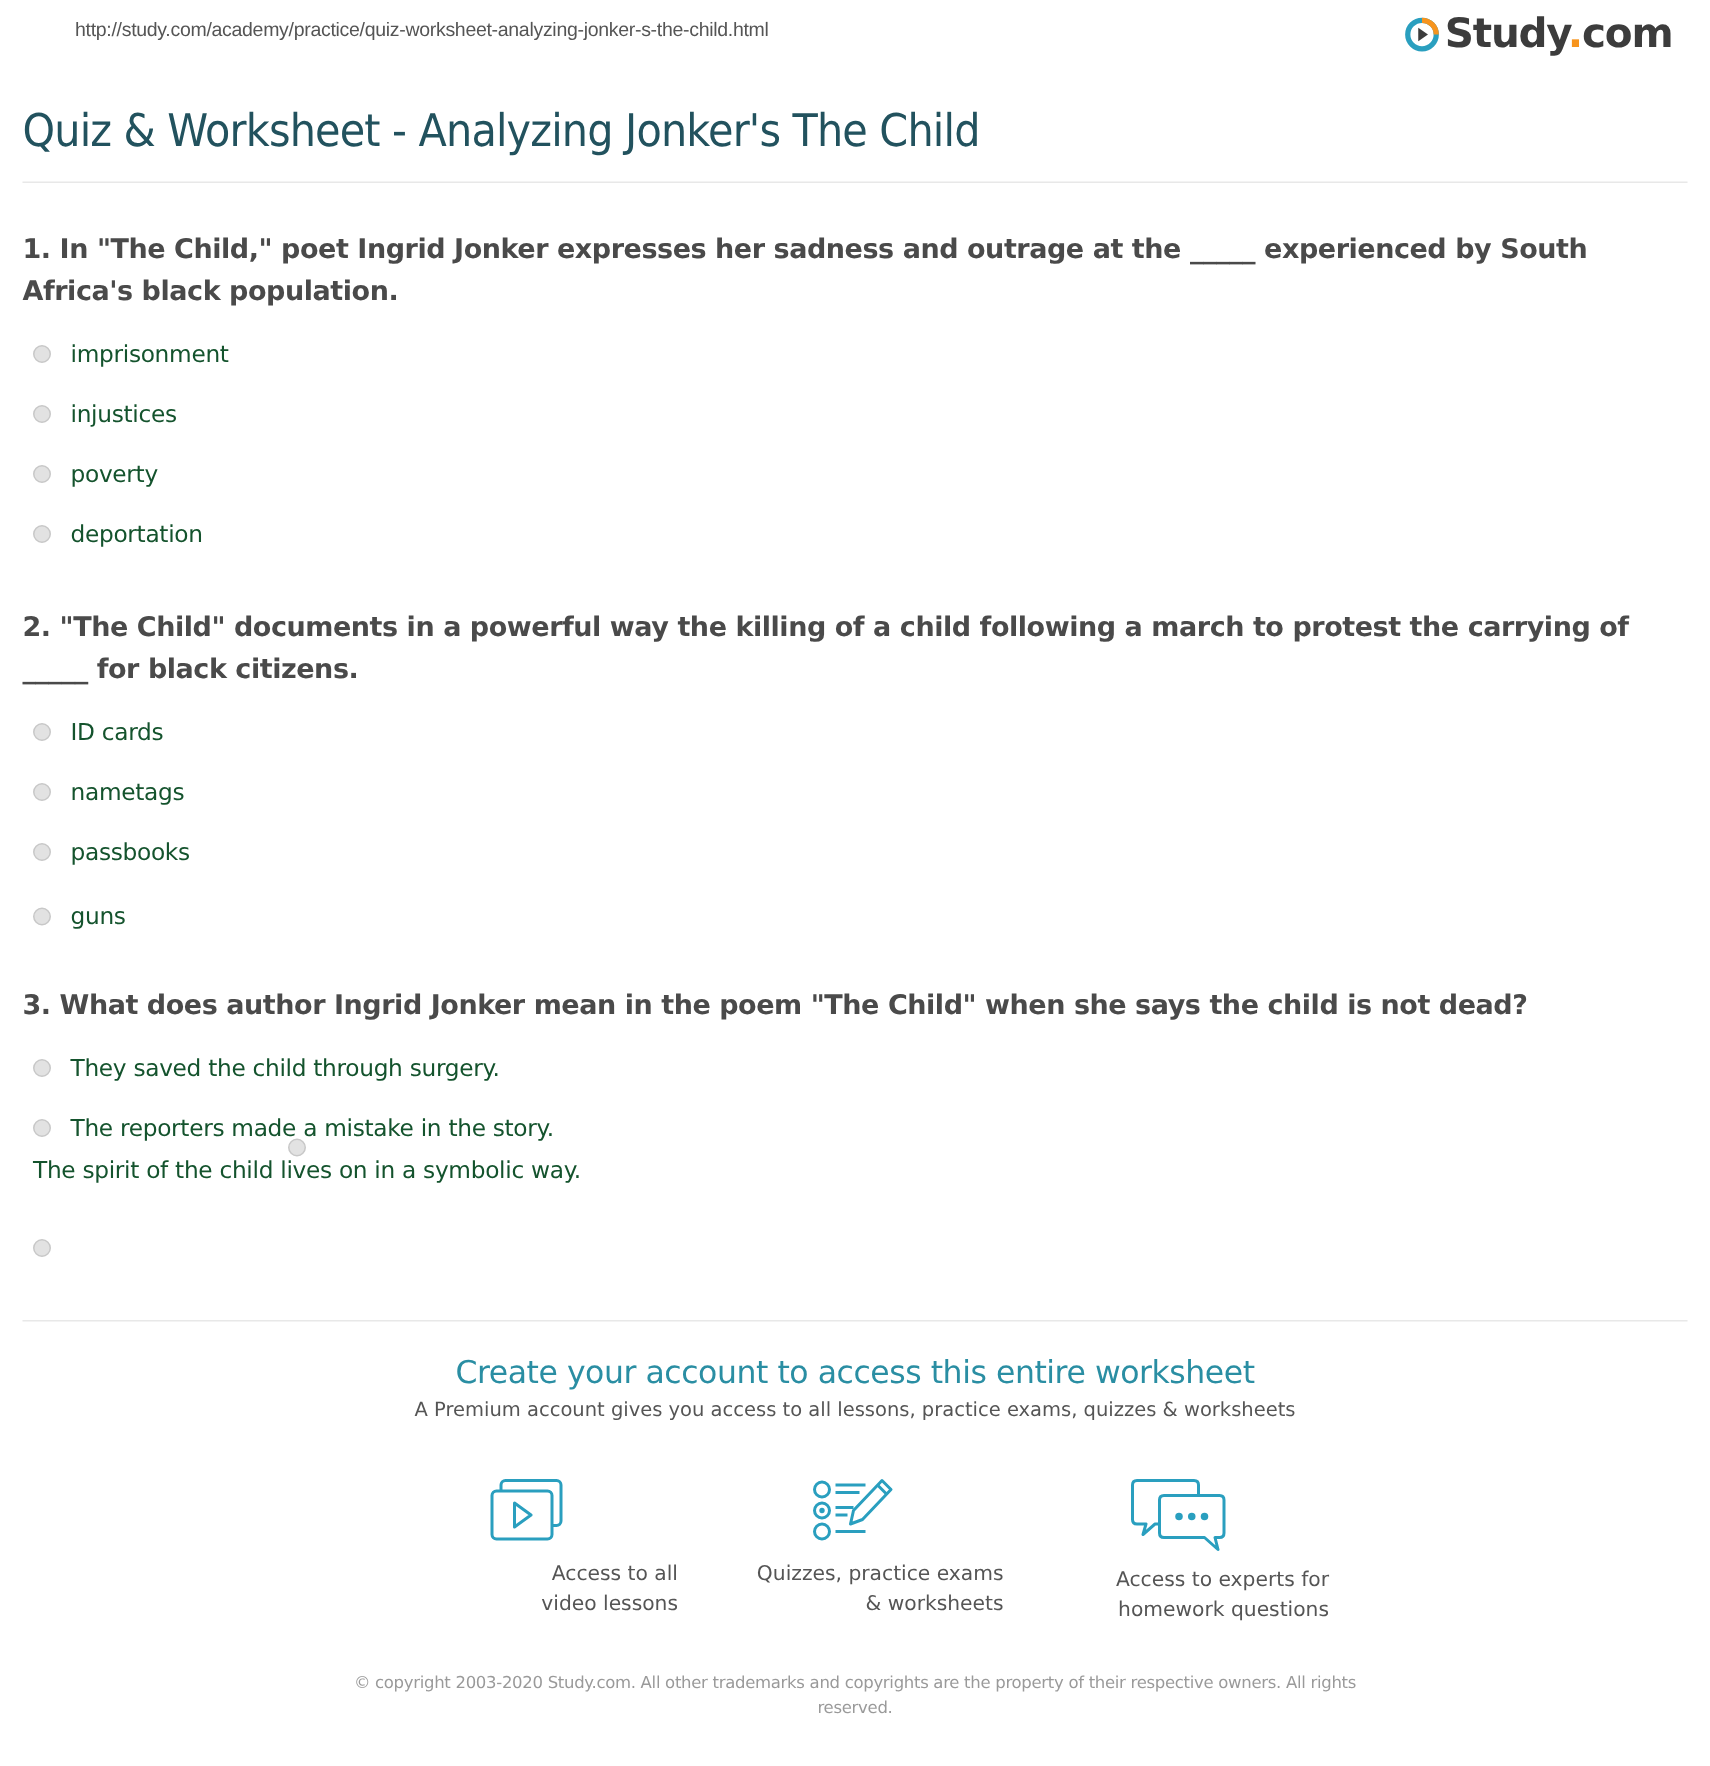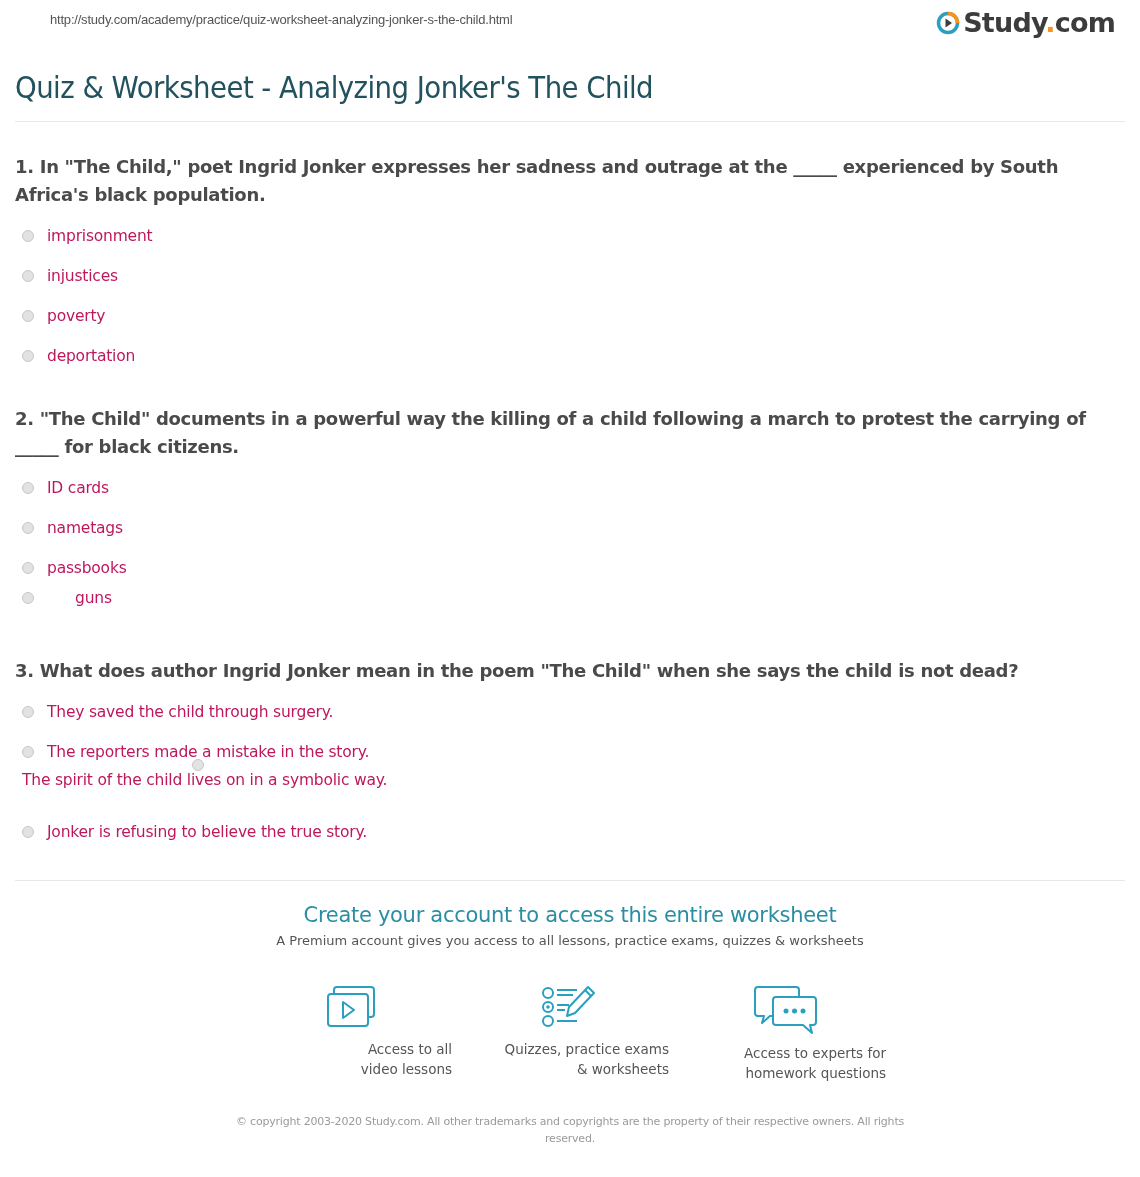--- a/index.html
+++ b/index.html
@@ -12,21 +12,21 @@
   .logo svg { width: 24px; height: 24px; margin-right: 3px; }
   .logo-text { font-family: "DejaVu Sans", sans-serif; font-size: 27px; font-weight: bold; color: #3c3c3c; letter-spacing: -0.8px; line-height: 30px; }
   .logo-dot { color: #f7941d; }
 
   .page-title { position: absolute; left: 15px; top: 70px; font-size: 30px; font-weight: normal; color: #22525e; letter-spacing: -0.6px; font-family: "DejaVu Sans", sans-serif; transform: scaleX(0.92); transform-origin: left; }
   .divider { position: absolute; left: 15px; width: 1110px; height: 1px; background: #e8e8e8; }
 
   .question { position: absolute; left: 15px; width: 1110px; font-size: 18px; font-weight: bold; color: #4a4a4a; line-height: 28px; font-family: "DejaVu Sans", sans-serif; letter-spacing: -0.3px; }
   .option { position: absolute; left: 22px; display: flex; align-items: center; height: 22px; }
   .radio { width: 12px; height: 12px; border-radius: 50%; background: #e2e2e2; border: 1px solid #c8c8c8; margin-right: 13px; flex-shrink: 0; }
-  .opt-label { font-size: 15.5px; color: #be185d; font-family: "DejaVu Sans", sans-serif; letter-spacing: -0.2px; }
+  .opt-label { font-size: 15.5px; color: #14532d; font-family: "DejaVu Sans", sans-serif; letter-spacing: -0.2px; }
 
   .cta-title { position: absolute; left: 0; top: 903px; width: 1140px; text-align: center; font-size: 21px; color: #2a8ea3; font-weight: normal; font-family: "DejaVu Sans", sans-serif; letter-spacing: -0.3px; }
   .cta-sub { position: absolute; left: 0; top: 933px; width: 1140px; text-align: center; font-size: 13px; color: #555; font-family: "DejaVu Sans", sans-serif; }
 
   .feature { position: absolute; top: 985px; width: 200px; text-align: right; }
   .feature svg { display: block; margin: 0 auto; }
   .feature-label { margin-top: 8px; font-size: 13.5px; color: #555; line-height: 20px; font-family: "DejaVu Sans", sans-serif; }
 
   .copyright { position: absolute; left: 210px; top: 1113px; width: 720px; text-align: center; font-size: 11px; color: #9a9a9a; line-height: 17px; font-family: "DejaVu Sans", sans-serif; letter-spacing: -0.2px; }
 </style>
@@ -72,41 +72,40 @@
   <span class="opt-label">ID cards</span>
 </div>
 <div class="option" style="top:517px;">
   <span class="radio"></span>
   <span class="opt-label">nametags</span>
 </div>
 <div class="option" style="top:557px;">
   <span class="radio"></span>
   <span class="opt-label">passbooks</span>
 </div>
-<div class="option" style="top:587px;gap:28px;">
+<div class="option" style="top:600px;">
   <span class="radio"></span>
   <span class="opt-label">guns</span>
 </div>
 
 <div class="question" style="top:657px;">3. What does author Ingrid Jonker mean in the poem "The Child" when she says the child is not dead?</div>
 <div class="option" style="top:701px;">
   <span class="radio"></span>
   <span class="opt-label">They saved the child through surgery.</span>
 </div>
 <div class="option" style="top:741px;">
   <span class="radio"></span>
   <span class="opt-label">The reporters made a mistake in the story.</span>
 </div>
 <div class="option" style="top:759px;flex-direction:column;">
   <span class="radio"></span>
   <span class="opt-label">The spirit of the child lives on in a symbolic way.</span>
 </div>
 <div class="option" style="top:821px;">
   <span class="radio"></span>
-  <span class="opt-label">Jonker is refusing to believe the true story.</span>
 </div>
 
 <div class="divider" style="top:880px;"></div>
 
 <div class="cta-title">Create your account to access this entire worksheet</div>
 <div class="cta-sub">A Premium account gives you access to all lessons, practice exams, quizzes &amp; worksheets</div>
 
 <div class="feature" style="left:252px;">
   <svg width="52" height="46" viewBox="0 0 52 46">
     <rect x="8" y="2" width="40" height="30" rx="3" fill="none" stroke="#2a9fbf" stroke-width="2"></rect>

